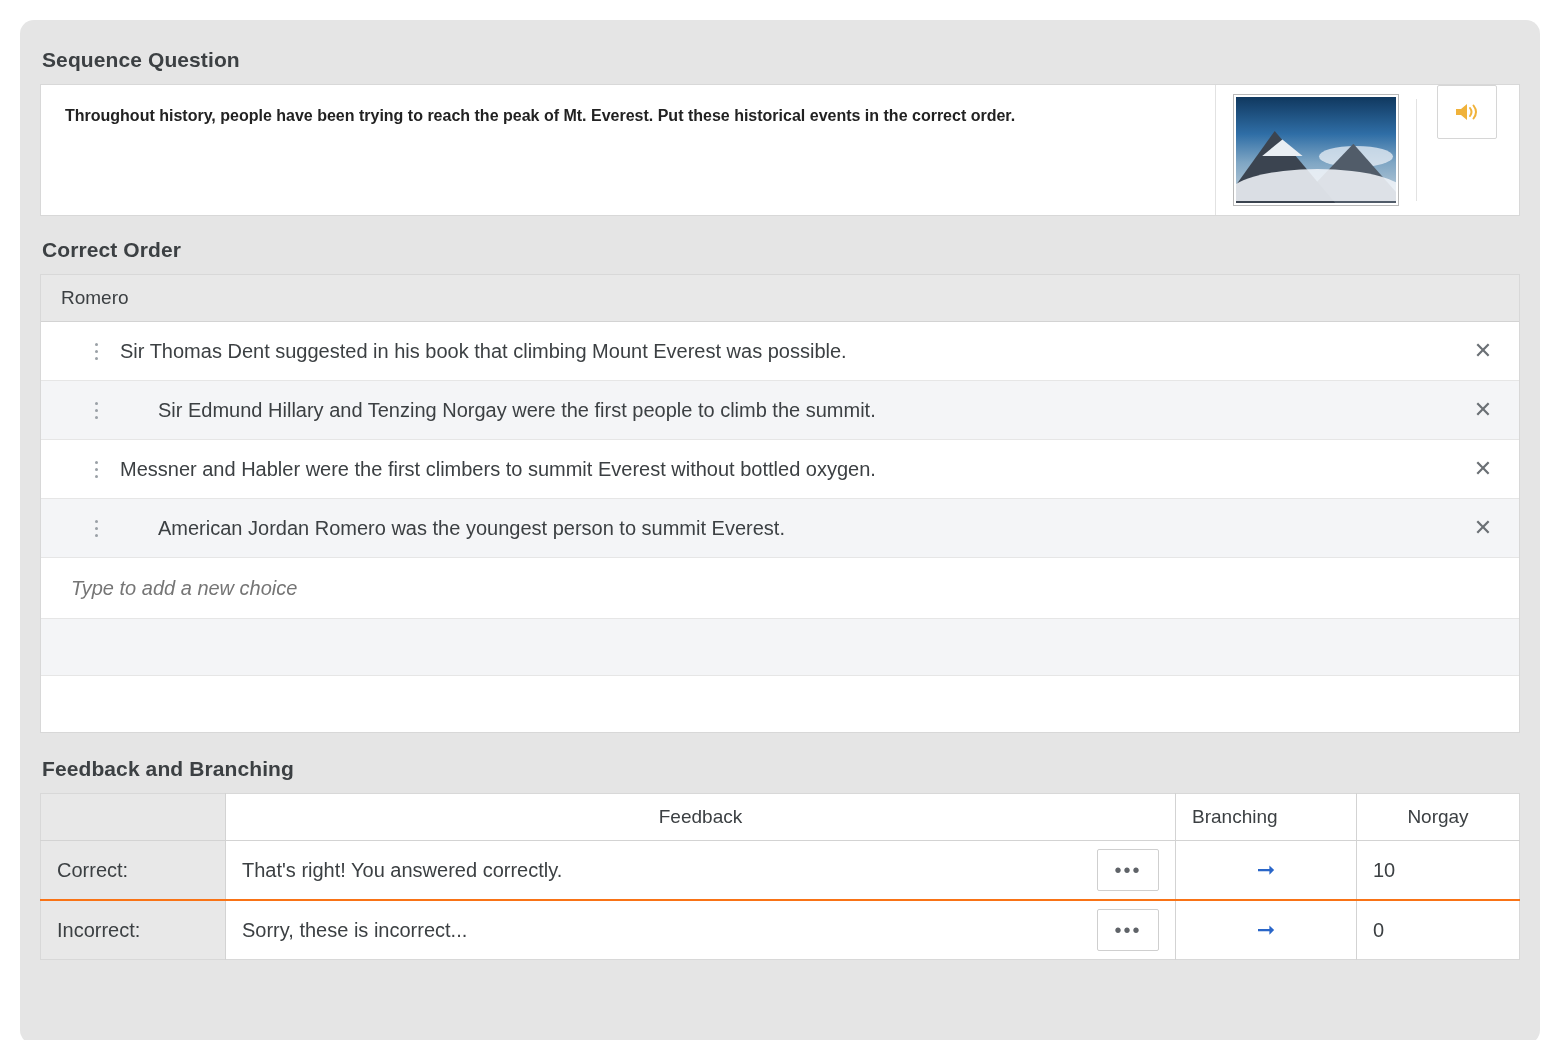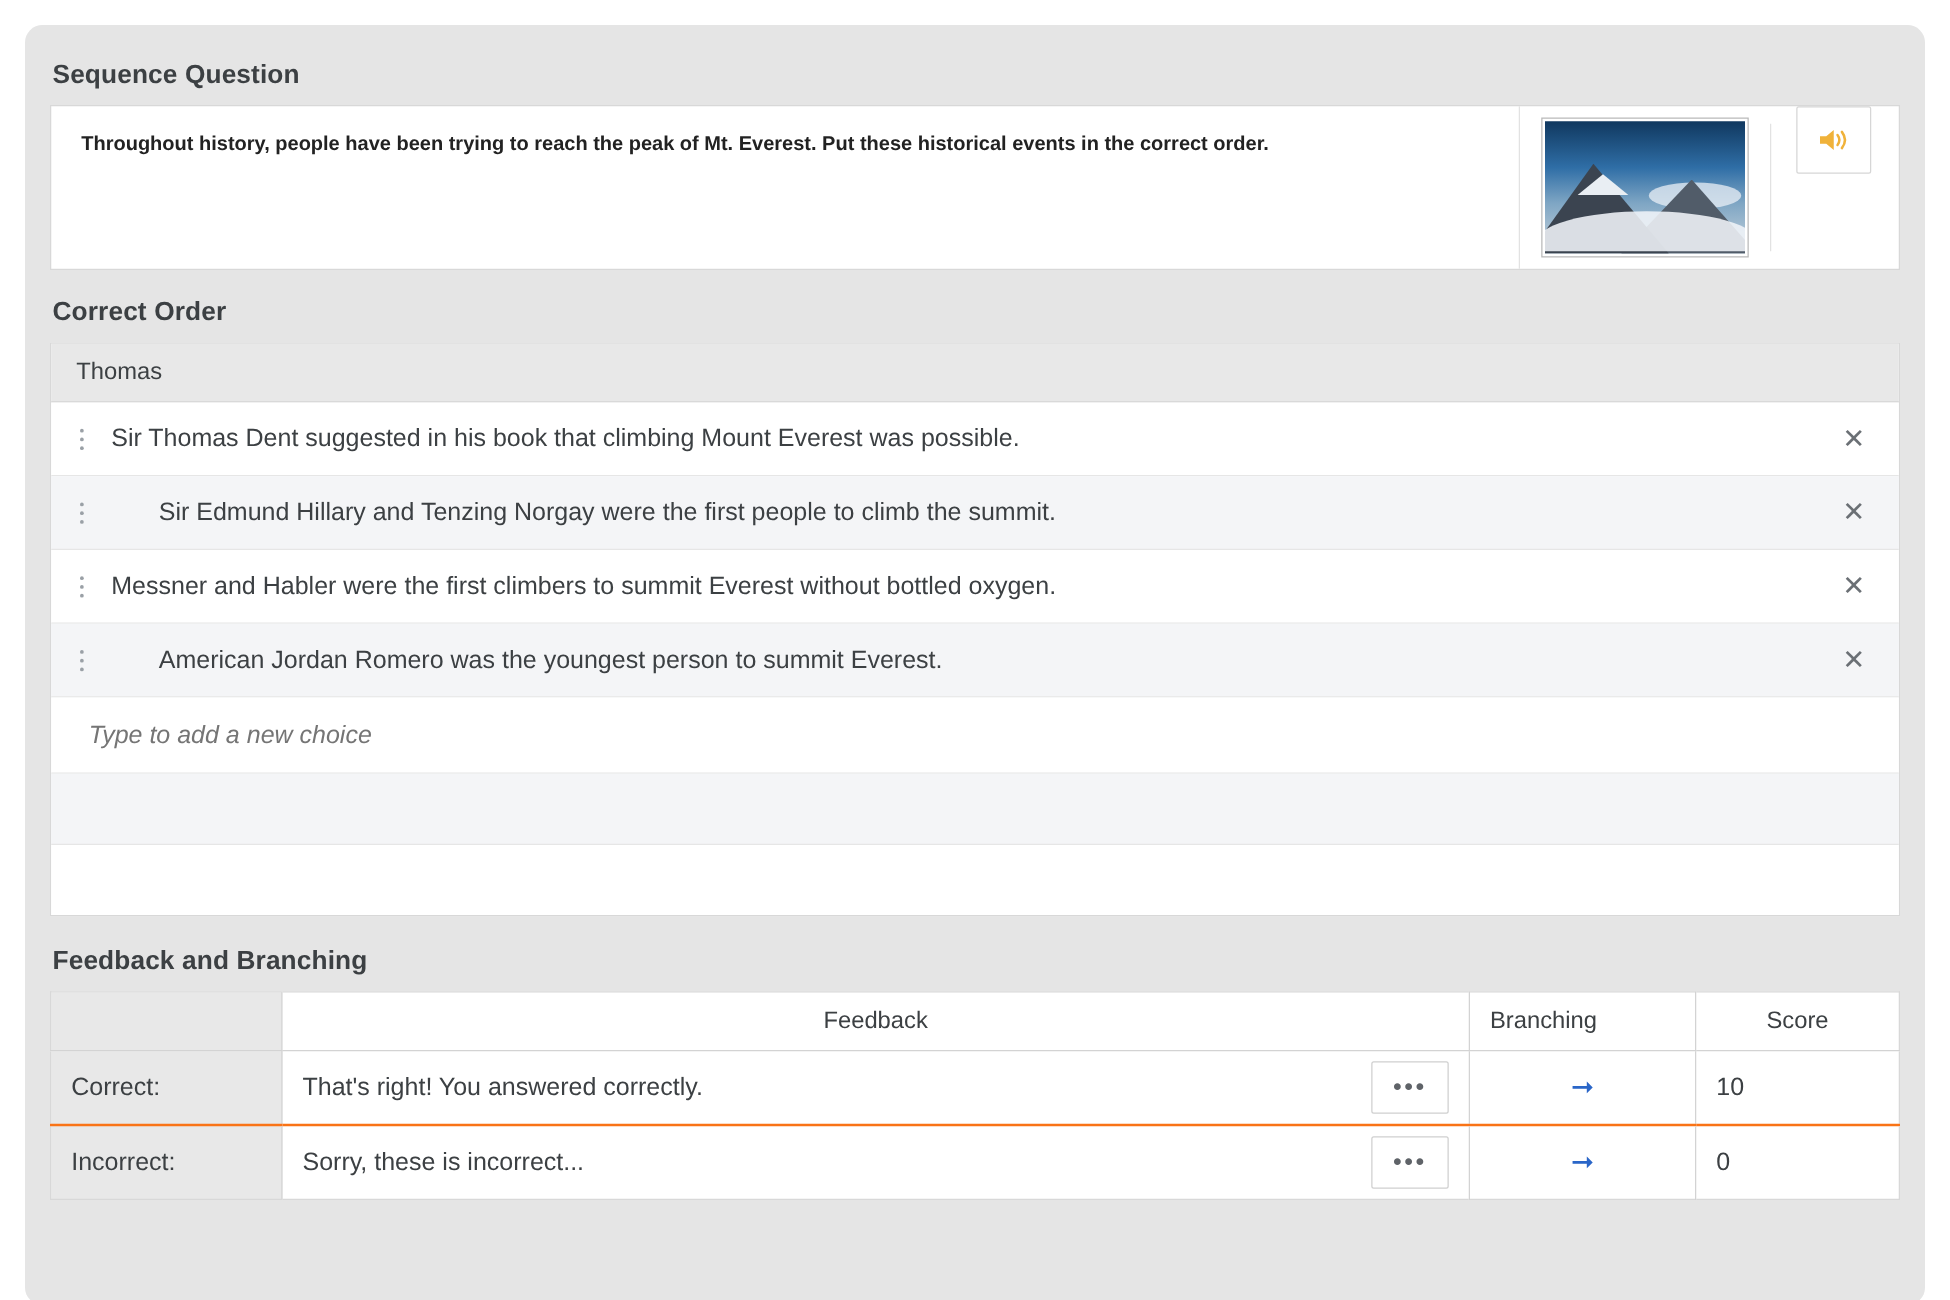--- a/index.html
+++ b/index.html
@@ -143,20 +143,21 @@
     padding-left: 20px;
     font-size: 19px;
     color: #3c4043;
   }
   .choice-row {
     height: 58px;
     display: flex;
     align-items: center;
     border-bottom: 1px solid #e6e6e6;
     background: #ffffff;
+    padding-left: 31px;
   }
   .choice-row.alt { background: #f4f5f7; gap: 38px; }
   .drag-handle {
     width: 48px;
     display: flex;
     align-items: center;
     justify-content: center;
     cursor: grab;
     flex: 0 0 48px;
   }
@@ -286,21 +287,21 @@
         <path d="M2 8 h5 L13 3 v16 L7 14 H2 Z" fill="#f0b23a"></path>
         <path d="M16 7 q3 4 0 8" stroke="#f0b23a" stroke-width="2" fill="none" stroke-linecap="round"></path>
         <path d="M19.5 4.5 q5 6.5 0 13" stroke="#f0b23a" stroke-width="2" fill="none" stroke-linecap="round"></path>
       </svg>
     </div>
   </div>
 
   <div class="section-title">Correct Order</div>
 
   <div class="choices-panel">
-    <div class="choices-header">Thomas</div>
+    <div class="choices-header">Romero</div>
 
     <div class="choice-row">
       <div class="drag-handle">
         <span class="dots">
             <i></i>
             <i></i>
             <i></i>
           </span>
       </div>
       <div class="choice-text">Sir Thomas Dent suggested in his book that climbing Mount Everest was possible.</div>
@@ -352,21 +353,21 @@
   </div>
 
   <div class="section-title">Feedback and Branching</div>
 
   <table class="feedback-table">
     <thead>
       <tr>
         <th class="blank label-cell"></th>
         <th>Feedback</th>
         <th class="branch-cell" style="text-align:left">Branching</th>
-        <th class="score-cell">Score</th>
+        <th class="score-cell">Norgay</th>
       </tr>
     </thead>
     <tbody>
       <tr>
         <td class="label-cell">Correct:</td>
         <td class="fb-cell">
           <div class="fb-inner">
             <span>That's right! You answered correctly.</span>
             <span class="ellipsis-btn">•••</span>
           </div>

